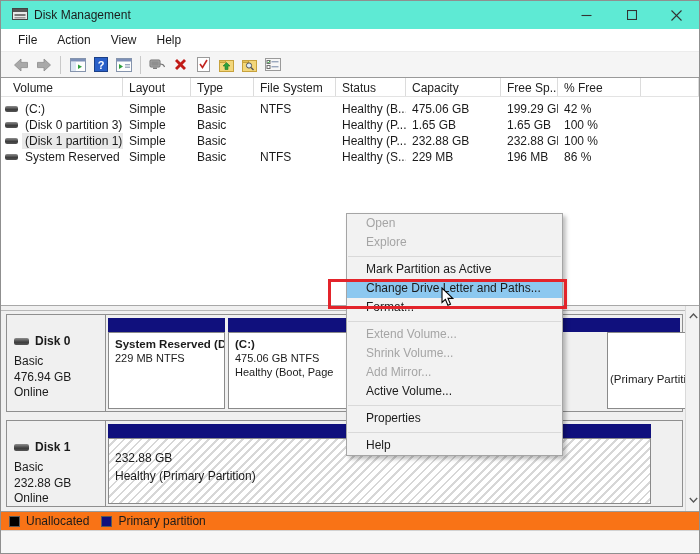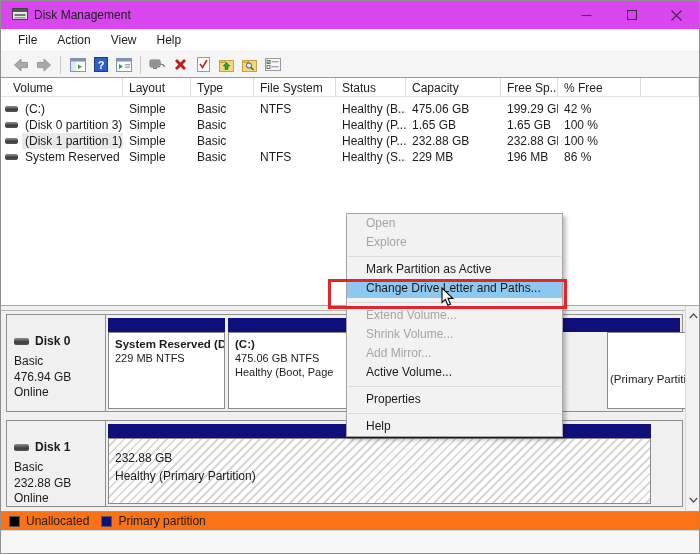--- a/index.html
+++ b/index.html
@@ -4,21 +4,21 @@
 <style>
   html,body{margin:0;padding:0;background:#c8c8c8;}
   *{box-sizing:border-box;}
   #screen{
     position:relative;width:700px;height:554px;background:#ffffff;
     border:1px solid #8f8f8f;overflow:hidden;
     font-family:"Liberation Sans","DejaVu Sans",sans-serif;font-size:12px;color:#1b1b1b;
   }
   .abs{position:absolute;}
   
-  .titlebar{left:0;top:0;width:698px;height:28px;background:#d946ef;}
+  .titlebar{left:0;top:0;width:698px;height:28px;background:#5eead4;}
   .title-text{left:33px;top:7px;}
   .winbtn{top:0;width:46px;height:28px;display:flex;align-items:center;justify-content:center;}
   
   .menubar{left:0;top:28px;width:698px;height:23px;background:#ffffff;display:flex;align-items:center;padding-left:9px;border-bottom:1px solid #ececec;}
   .menu-item{padding:3px 8px 4px 8px;margin-right:4px;}
   
   .toolbar{left:0;top:51px;width:698px;height:26px;background:#f5f5f5;border-bottom:1px solid #9a9a9a;display:flex;align-items:center;padding-left:8px;}
   .tbtn{width:23px;height:22px;display:flex;align-items:center;justify-content:center;}
   .tsep{width:1px;height:18px;background:#c9c9c9;margin:0 5px;}
   
@@ -326,20 +326,21 @@
   </div>
 
   <div class="abs statusbar"></div>
 
   <div class="abs ctxmenu">
     <div class="ctx-item disabled">Open</div>
     <div class="ctx-item disabled">Explore</div>
     <div class="ctx-sep"></div>
     <div class="ctx-item">Mark Partition as Active</div>
     <div class="ctx-item highlight">Change Drive Letter and Paths...</div>
+    <div class="ctx-item">Format...</div>
     <div class="ctx-sep"></div>
     <div class="ctx-item disabled">Extend Volume...</div>
     <div class="ctx-item disabled">Shrink Volume...</div>
     <div class="ctx-item disabled">Add Mirror...</div>
     <div class="ctx-item">Active Volume...</div>
     <div class="ctx-sep"></div>
     <div class="ctx-item">Properties</div>
     <div class="ctx-sep"></div>
     <div class="ctx-item">Help</div>
   </div>

